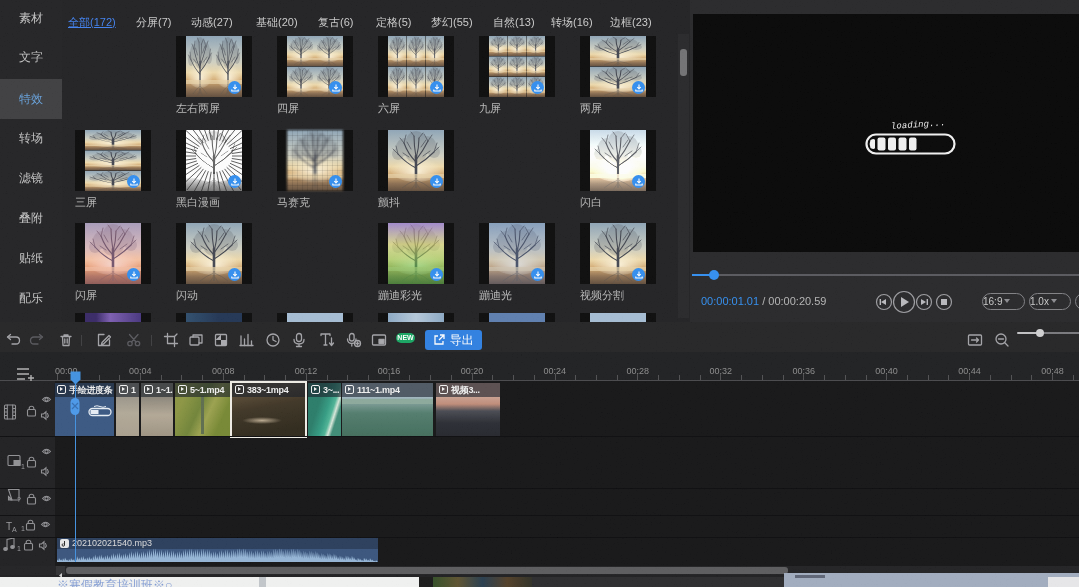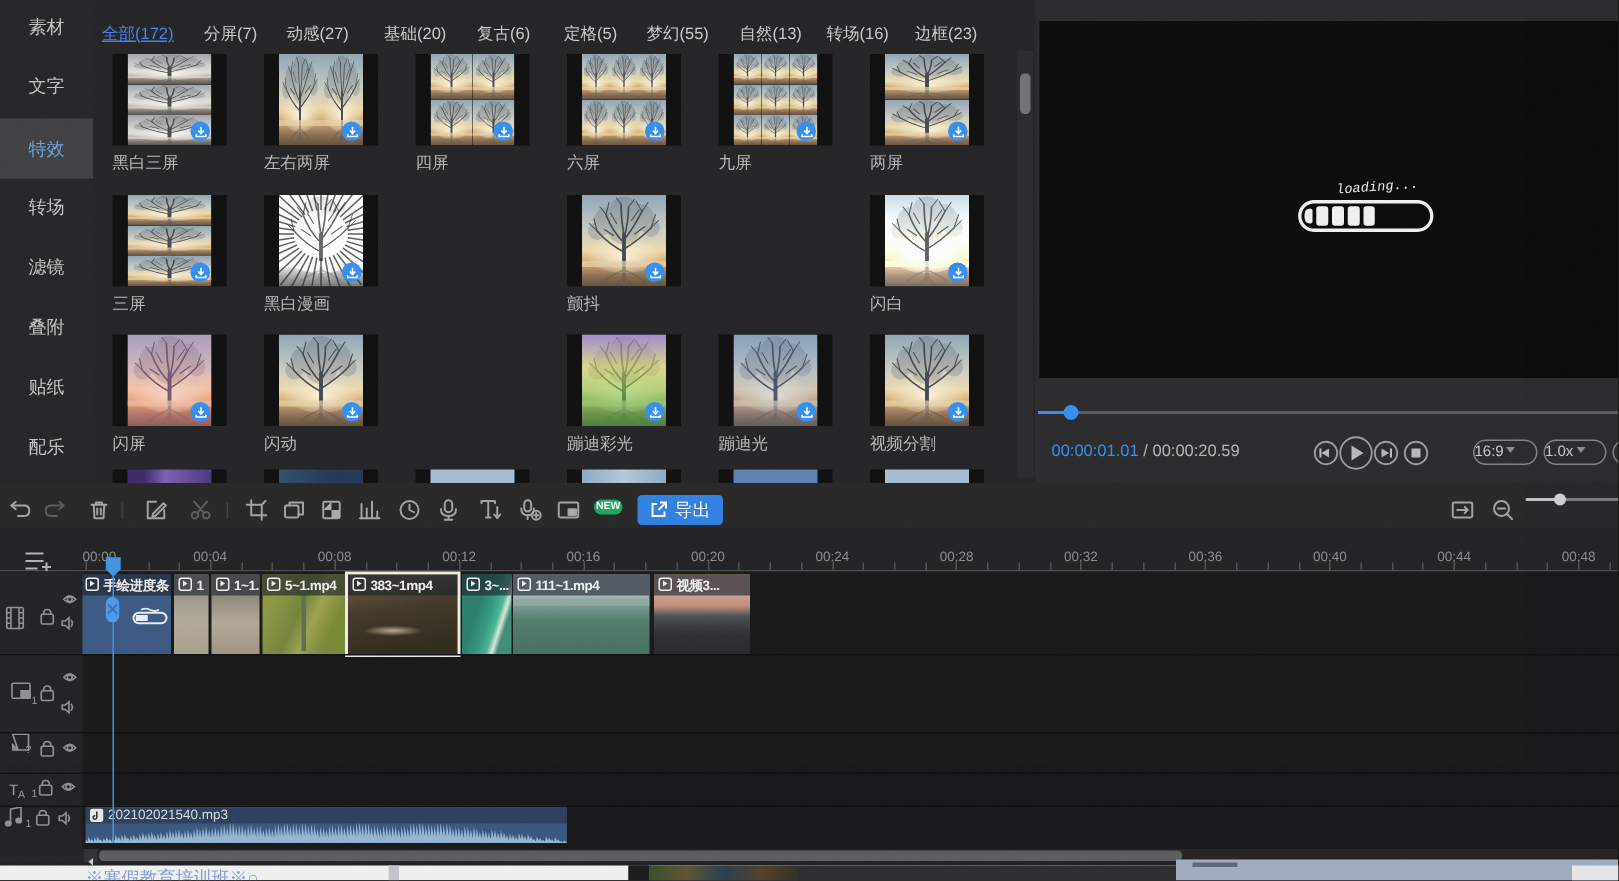--- a/index.html
+++ b/index.html
@@ -91,43 +91,20 @@
       <div class="tab active" style="left:6px">全部(172)</div>
       <div class="tab" style="left:74px">分屏(7)</div>
       <div class="tab" style="left:129px">动感(27)</div>
       <div class="tab" style="left:194px">基础(20)</div>
       <div class="tab" style="left:256px">复古(6)</div>
       <div class="tab" style="left:314px">定格(5)</div>
       <div class="tab" style="left:369px">梦幻(55)</div>
       <div class="tab" style="left:431px">自然(13)</div>
       <div class="tab" style="left:489px">转场(16)</div>
       <div class="tab" style="left:548px">边框(23)</div>
-      <div class="cell" style="left:13px;top:36px">
-        <div class="box">
-          <svg class="ti" viewBox="0 0 56 61" style="filter:grayscale(0.85) brightness(1.02)">
-            <svg x="0" y="0" width="56" height="20.333333333333332" viewBox="0 0 56 61" preserveAspectRatio="none">
-              <use href="#treeg"></use>
-            </svg>
-            <svg x="0" y="20.333333333333332" width="56" height="20.333333333333332" viewBox="0 0 56 61" preserveAspectRatio="none">
-              <use href="#treeg"></use>
-            </svg>
-            <svg x="0" y="40.666666666666664" width="56" height="20.333333333333332" viewBox="0 0 56 61" preserveAspectRatio="none">
-              <use href="#treeg"></use>
-            </svg>
-          </svg>
-          <div class="dl">
-            <svg width="8" height="8" viewBox="0 0 8 8">
-              <g stroke="#fff" stroke-width="1.1" fill="none">
-                <path d="M4 0.5 V4.5 M2.2 3 L4 5 L5.8 3 M0.8 5.5 V7 H7.2 V5.5"></path>
-              </g>
-            </svg>
-          </div>
-        </div>
-        <div class="clabel">黑白三屏</div>
-      </div>
       <div class="cell" style="left:114px;top:36px">
         <div class="box">
           <svg class="ti" viewBox="0 0 56 61" style="">
             <svg x="0" y="0" width="28" height="61" viewBox="0 0 56 61" preserveAspectRatio="none">
               <use href="#treeg"></use>
             </svg>
             <svg x="28" y="0" width="28" height="61" viewBox="0 0 56 61" preserveAspectRatio="none">
               <use href="#treeg"></use>
             </svg>
           </svg>
@@ -336,20 +313,38 @@
           </svg>
           <div class="dl">
             <svg width="8" height="8" viewBox="0 0 8 8">
               <g stroke="#fff" stroke-width="1.1" fill="none">
                 <path d="M4 0.5 V4.5 M2.2 3 L4 5 L5.8 3 M0.8 5.5 V7 H7.2 V5.5"></path>
               </g>
             </svg>
           </div>
         </div>
         <div class="clabel">黑白漫画</div>
+      </div>
+      <div class="cell" style="left:215px;top:130px">
+        <div class="box">
+          <svg class="ti" viewBox="0 0 56 61" style="filter:blur(1.2px)">
+            <svg x="0" y="0" width="56" height="61" viewBox="0 0 56 61" preserveAspectRatio="none">
+              <use href="#treeg"></use>
+            </svg>
+          </svg>
+          <div class="ti" style="position:absolute;background:repeating-linear-gradient(0deg,rgba(0,0,0,.10) 0 1px,transparent 1px 5px),repeating-linear-gradient(90deg,rgba(0,0,0,.10) 0 1px,transparent 1px 5px)"></div>
+          <div class="dl">
+            <svg width="8" height="8" viewBox="0 0 8 8">
+              <g stroke="#fff" stroke-width="1.1" fill="none">
+                <path d="M4 0.5 V4.5 M2.2 3 L4 5 L5.8 3 M0.8 5.5 V7 H7.2 V5.5"></path>
+              </g>
+            </svg>
+          </div>
+        </div>
+        <div class="clabel">马赛克</div>
       </div>
       <div class="cell" style="left:316px;top:130px">
         <div class="box">
           <svg class="ti" viewBox="0 0 56 61" style="">
             <svg x="0" y="0" width="56" height="61" viewBox="0 0 56 61" preserveAspectRatio="none">
               <use href="#treeg"></use>
             </svg>
           </svg>
           <div class="dl">
             <svg width="8" height="8" viewBox="0 0 8 8">

